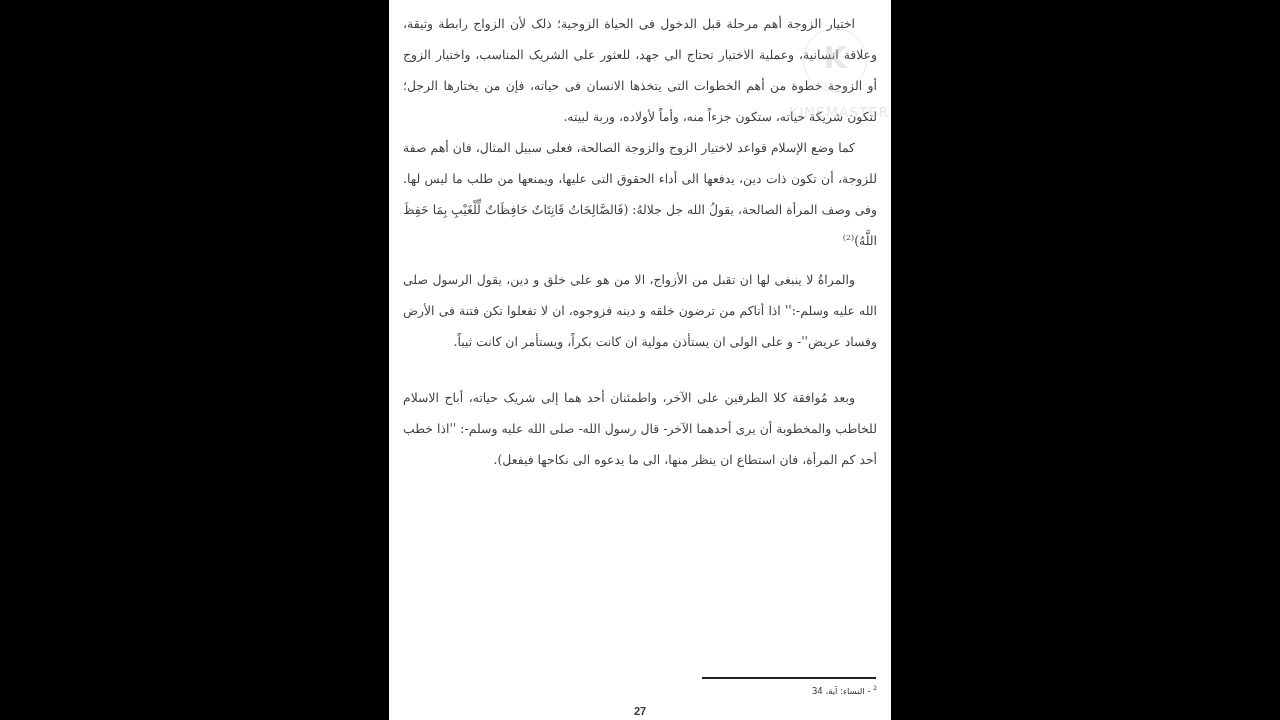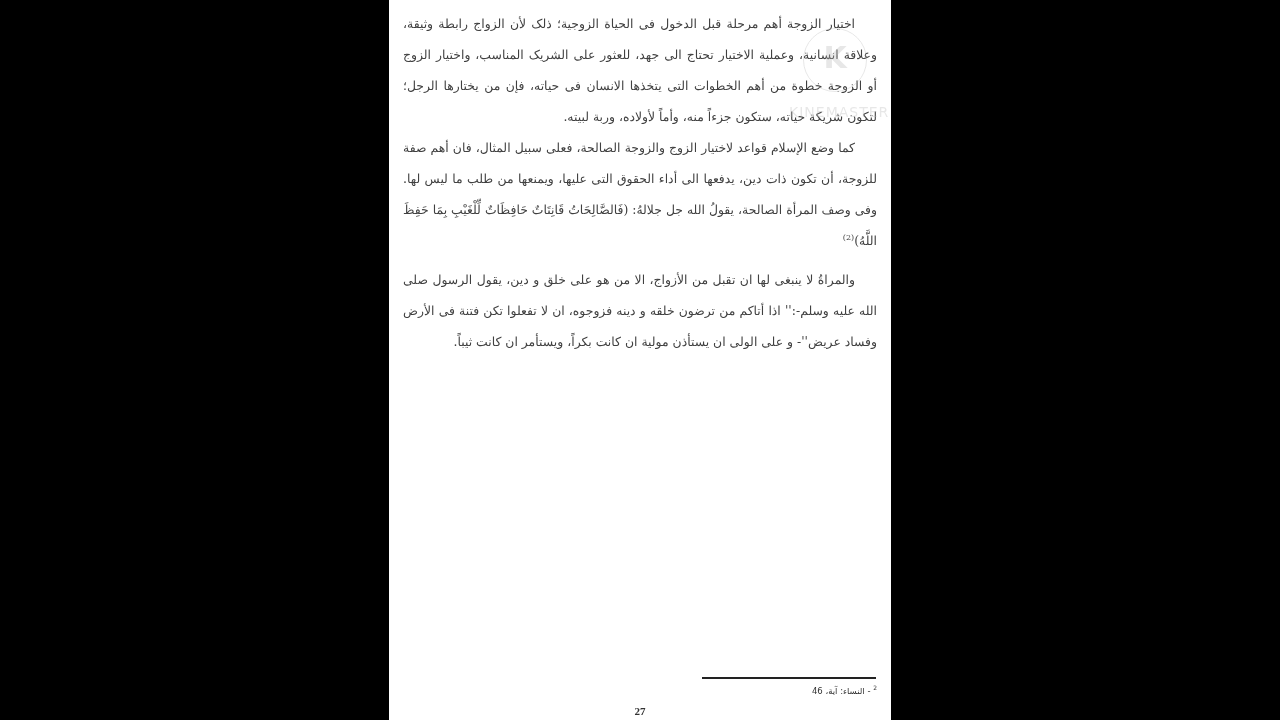--- a/index.html
+++ b/index.html
@@ -70,21 +70,21 @@
     .footnote .fn-num {
       font-size: 6px;
       vertical-align: super;
     }
     .page-number {
       position: absolute;
       left: 0;
       right: 0;
       top: 705px;
       text-align: center;
-      font-family: Liberation Serif, serif;
+      font-family: Liberation Sans, sans-serif;
       font-weight: bold;
       font-size: 11px;
       color: #333333;
     }
     .watermark {
       position: absolute;
       left: 400px;
       top: 28px;
       width: 96px;
       height: 96px;
@@ -133,26 +133,29 @@
     <div class="body-text">
       <p class="para">
         <span>اختيار الزوجة أهم مرحلة قبل الدخول فى الحياة الزوجية؛ ذلک لأن الزواج رابطة وثيقة، وعلاقة انسانية، وعملية الاختيار تحتاج الى جهد، للعثور على الشريک المناسب، واختيار الزوج أو الزوجة خطوة من أهم الخطوات التى يتخذها الانسان فى حياته، فإن من يختارها الرجل؛ لتكون شريكة حياته، ستكون جزءاً منه، وأماً لأولاده، وربة لبيته.</span>
       </p>
       <p class="para gap-after">
         <span>كما وضع الإسلام قواعد لاختيار الزوج والزوجة الصالحة، فعلى سبيل المثال، فان أهم صفة للزوجة، أن تكون ذات دين، يدفعها الى أداء الحقوق التى عليها، ويمنعها من طلب ما ليس لها. وفى وصف المرأة الصالحة، يقولُ الله جل جلالهُ: (فَالصَّالِحَاتُ قَانِتَاتٌ حَافِظَاتٌ لِّلْغَيْبِ بِمَا حَفِظَ اللَّهُ)</span><span class="sup">(<span>2</span>)</span>
       </p>
       <p class="para gap-after-lg">
         <span>والمراةُ لا ينبغى لها ان تقبل من الأزواج، الا من هو على خلق و دين، يقول الرسول صلى الله عليه وسلم-:'' اذا أتاكم من ترضون خلقه و دينه فزوجوه، ان لا تفعلوا تكن فتنة فى الأرض وفساد عريض''- و على الولى ان يستأذن مولية ان كانت بكراً، ويستأمر ان كانت ثيباً.</span>
       </p>
+      <p class="para">
+        <span>وبعد مُوافقة كلا الطرفين على الآخر، واطمئنان أحد هما إلى شريک حياته، أباح الاسلام للخاطب والمخطوبة أن يرى أحدهما الآخر- قال رسول الله- صلى الله عليه وسلم-: ''اذا خطب أحد كم المرأة، فان استطاع ان ينظر منها، الى ما يدعوه الى نكاحها فيفعل).</span>
+      </p>
     </div>
 
     <div class="footnote-rule"></div>
     <div class="footnote">
       <span class="fn-num">2</span>
-      <span>- النساء: آية، 46</span>
+      <span>- النساء: آية، 34</span>
     </div>
 
     <div class="page-number">27</div>
 
     <div class="watermark">
       <div class="watermark-circle"></div>
       <div class="watermark-k">K</div>
       <div class="watermark-label">KINEMASTER</div>
     </div>
 

